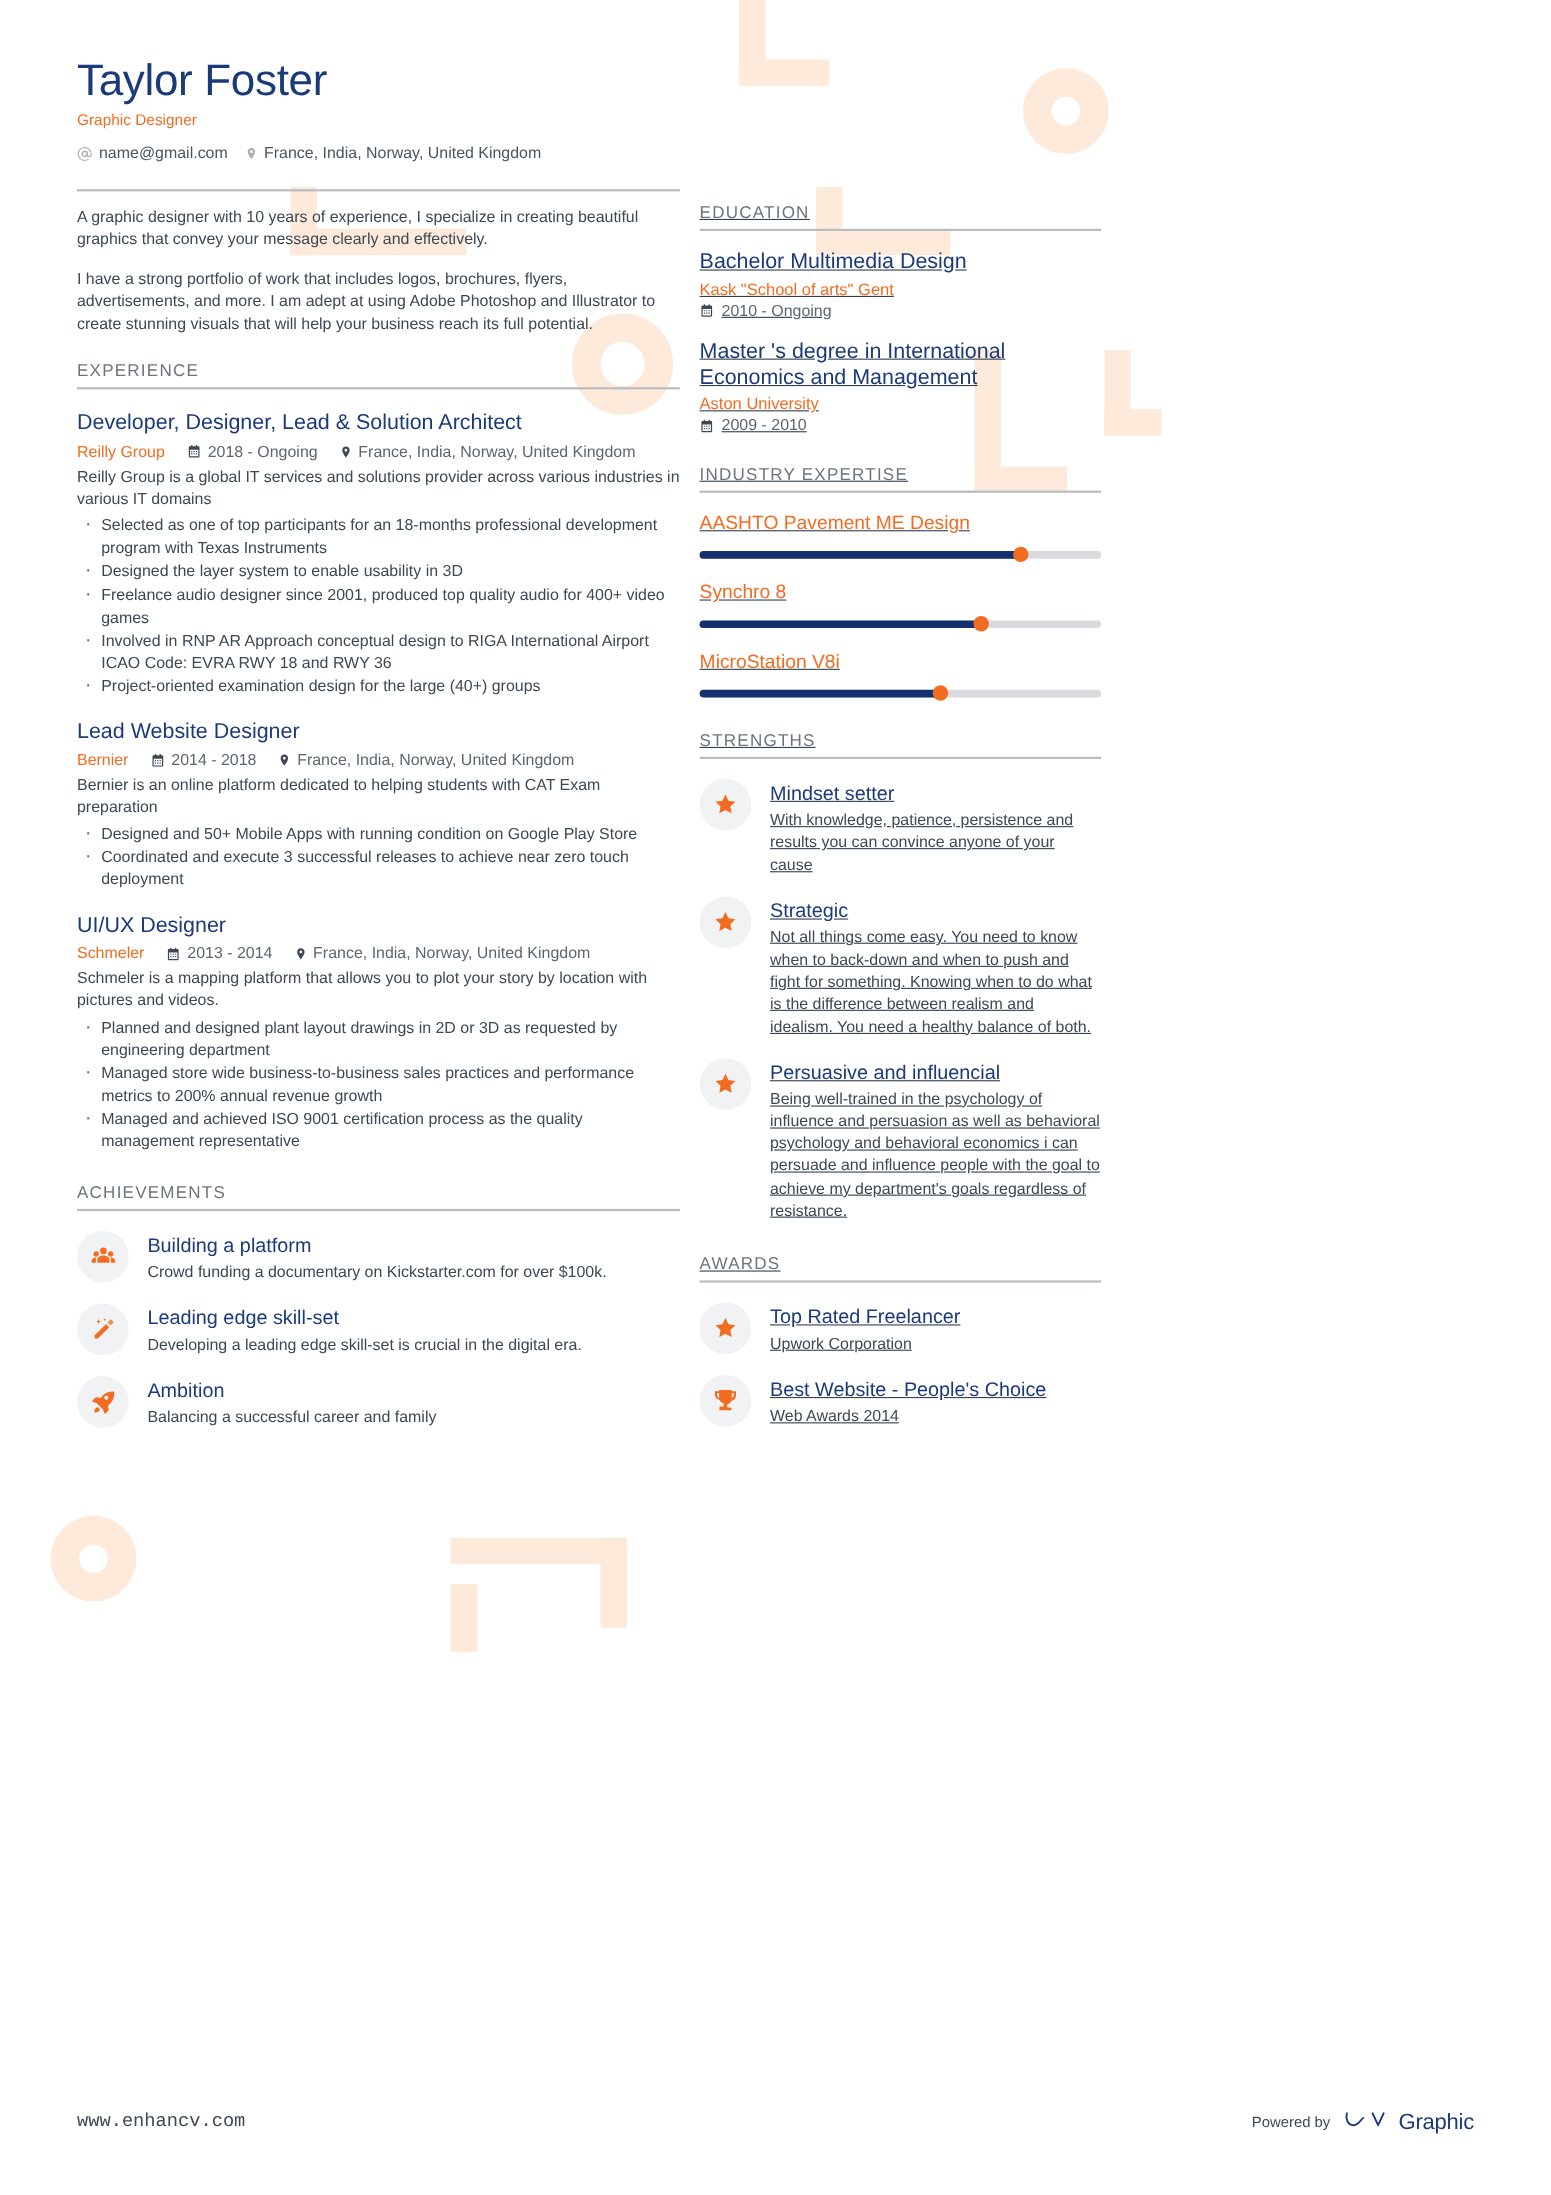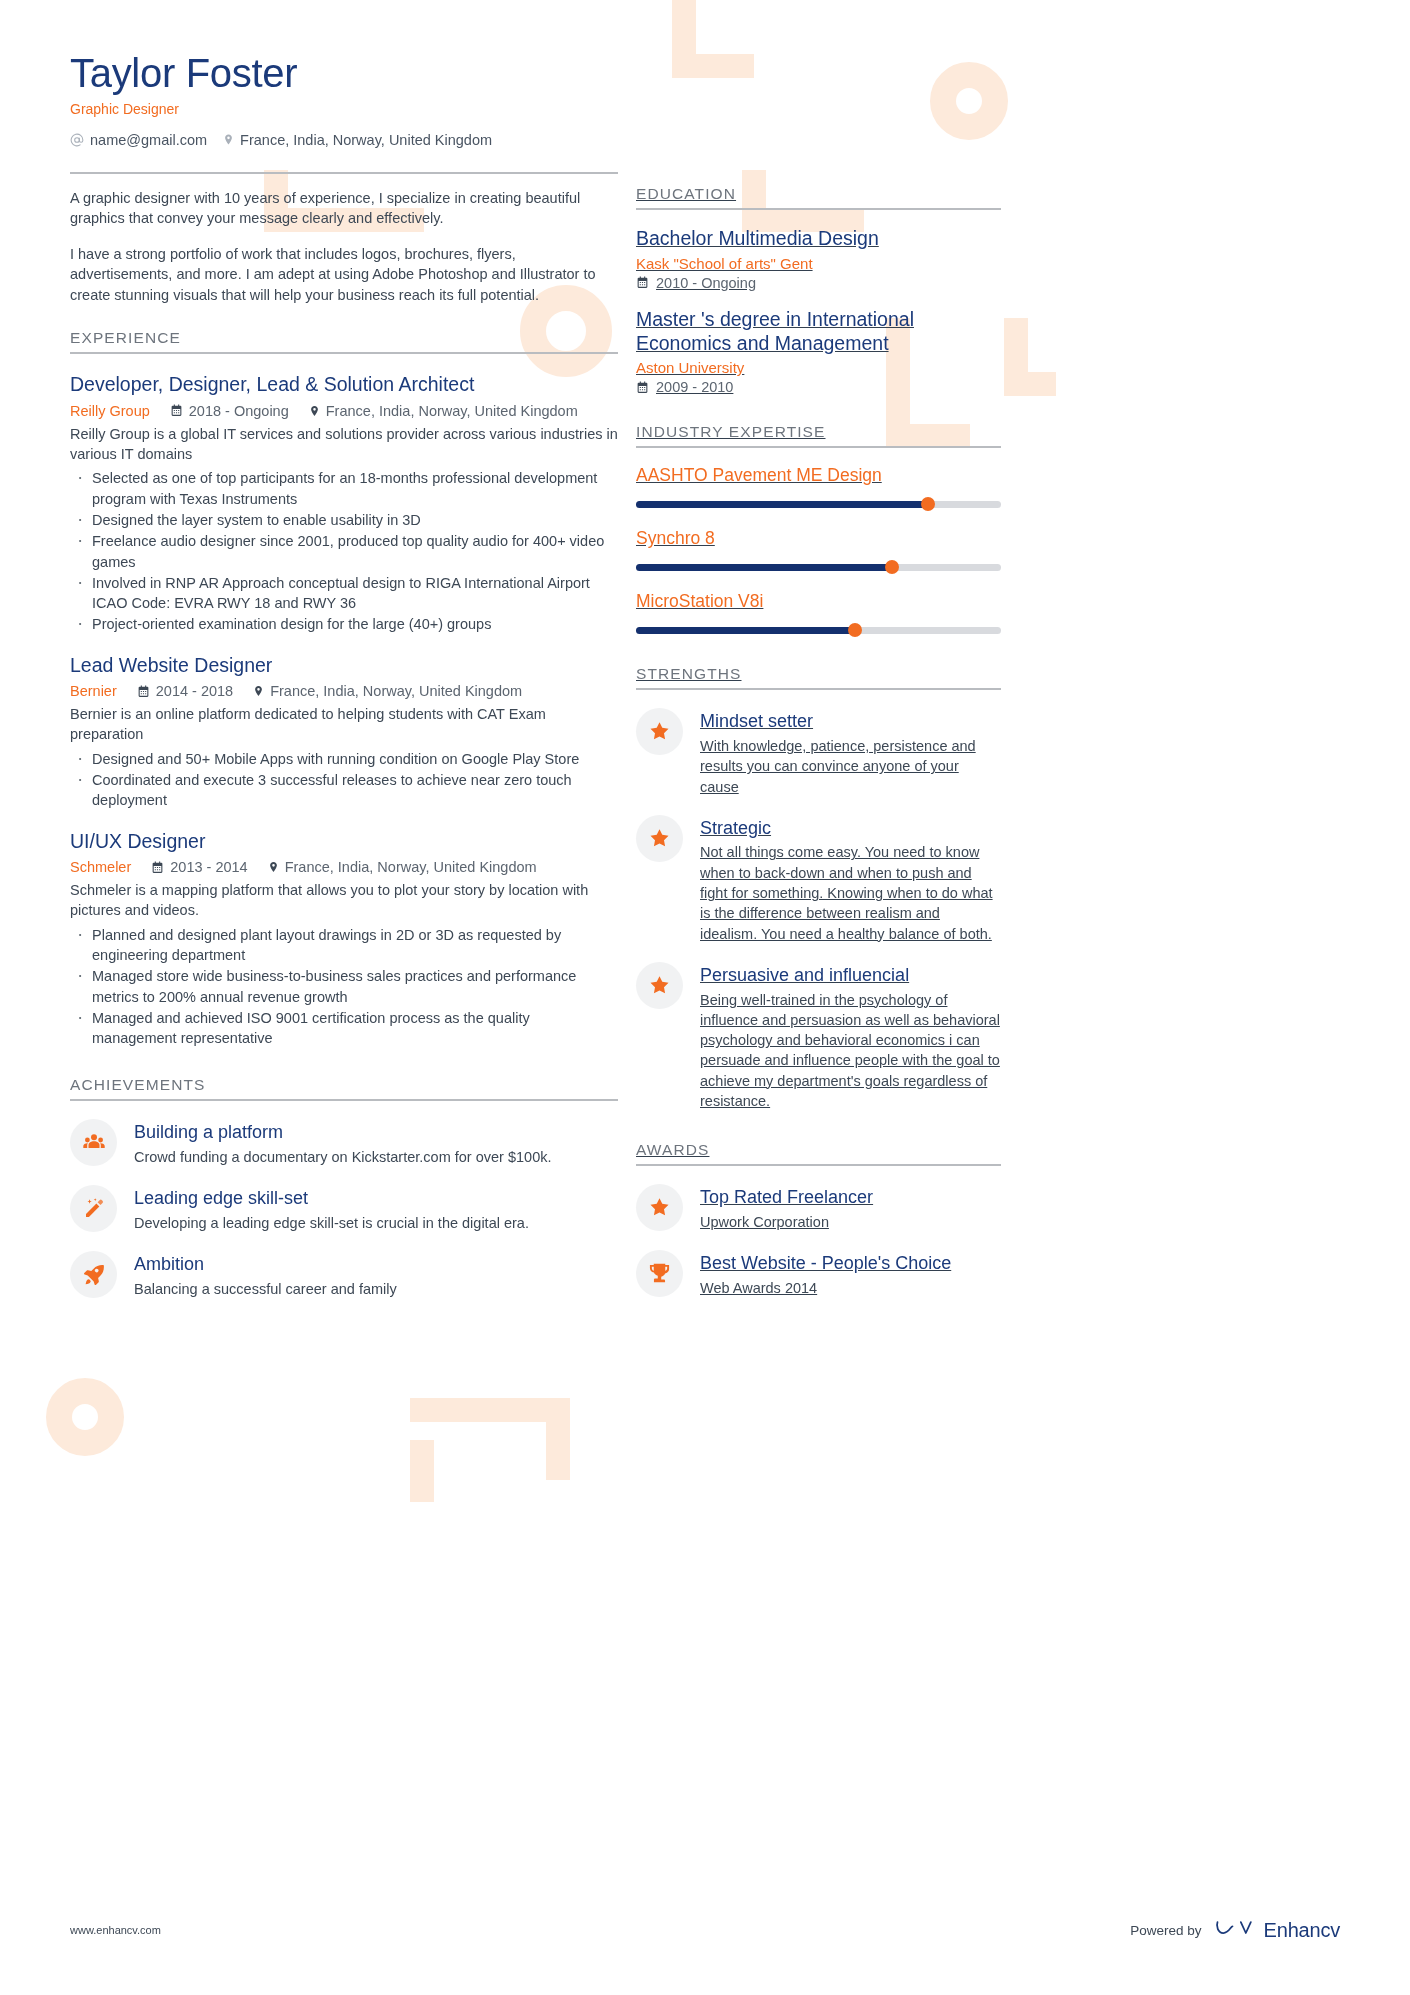--- a/index.html
+++ b/index.html
@@ -124,21 +124,21 @@
     position: absolute; top: 0; width: 14px; height: 14px;
     border-radius: 50%; background: #f26c21; transform: translateX(-50%);
   }
 
   
   .footer {
     position: absolute; left: 0; right: 0; bottom: 52px;
     padding: 0 70px; display: flex; align-items: center;
     justify-content: space-between; z-index: 3;
   }
-  .footer-url { font-size: 11px; color: #3d4855; }
+  .footer-url { font-size: 17px; color: #3d4855; font-family: Liberation Mono, monospace; }
   .footer-right { display: flex; align-items: center; gap: 13px; }
   .powered { font-size: 13.5px; color: #3d4855; }
   .brand { display: flex; align-items: center; gap: 9px; }
   .brand-name { font-size: 20px; color: #1b3a7a; letter-spacing: -0.2px; }
 </style>
 </head>
 <body>
 
 <div id="page">
 
@@ -476,18 +476,18 @@
     <div class="footer-url">www.enhancv.com</div>
     <div class="footer-right">
       <div class="powered">Powered by</div>
       <div class="brand">
         <span>
           <svg width="40" height="22" viewBox="0 0 48 26" fill="none" stroke="#1b3a7a" stroke-width="2.1" stroke-linecap="round" stroke-linejoin="round">
             <path d="M3 6c-1.5 4 0 13 7 13 6.5 0 9-8 11-8"></path>
             <path d="M31 6l6 13 6-13"></path>
           </svg>
         </span>
-        <span class="brand-name">Enhancv</span>
+        <span class="brand-name">Graphic</span>
       </div>
     </div>
   </div>
 
 </div>
 
 </body></html>

